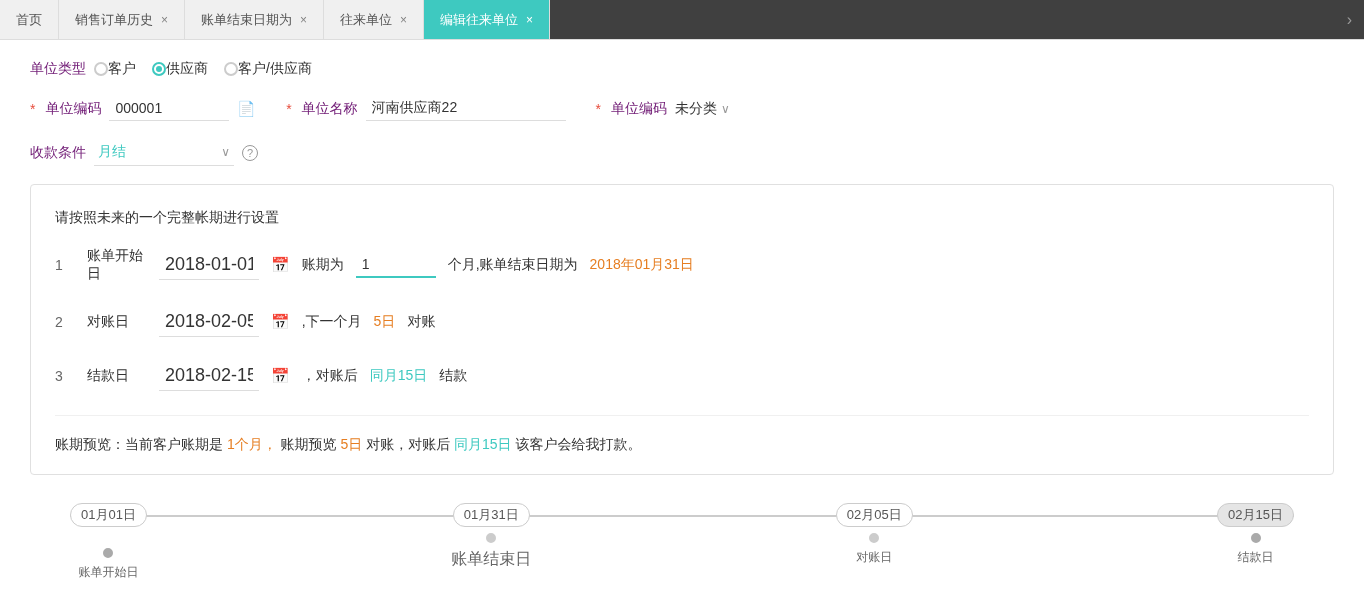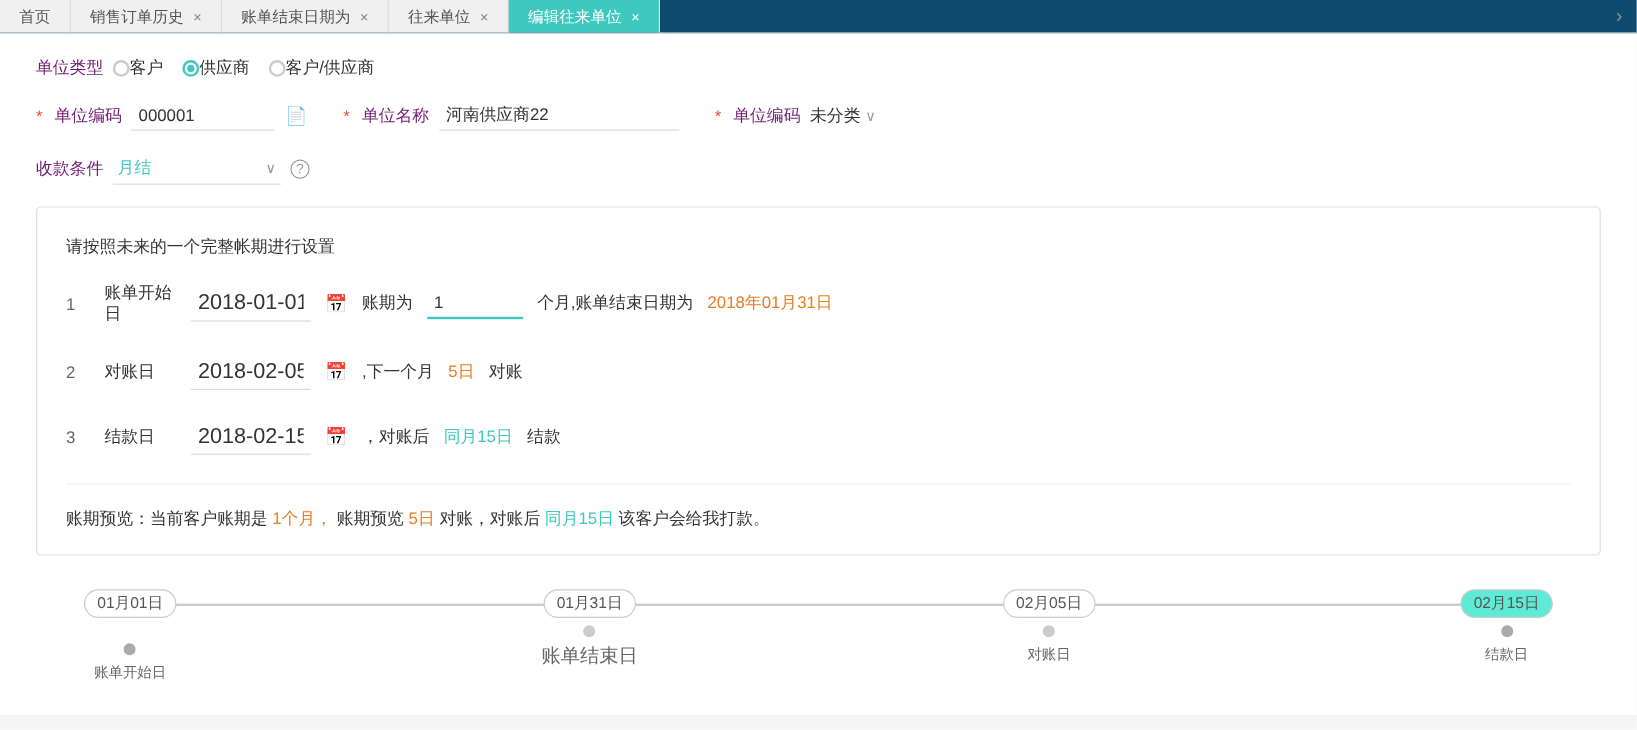--- a/index.html
+++ b/index.html
@@ -2,23 +2,23 @@
 <html><head>
   <meta charset="utf-8">
   <style>
     * { box-sizing: border-box; margin: 0; padding: 0; }
     body { font-family: 'Microsoft YaHei', 'PingFang SC', sans-serif; font-size: 14px; color: #333; background: #f5f5f5; }
 
     
     .tab-bar {
       display: flex;
       align-items: center;
-      background: #0c4a6e;
+      background: #404040;
       border-bottom: 1px solid #ddd;
-      height: 28px;
+      height: 40px;
       padding: 0;
     }
     .tab {
       display: flex;
       align-items: center;
       padding: 0 16px;
       height: 100%;
       font-size: 13px;
       color: #555;
       cursor: pointer;
@@ -424,21 +424,21 @@
       <div class="tl-point">
         <div style="position:relative; display:flex; flex-direction:column; align-items:center;">
           <div style="border:1px solid #ccc; border-radius:20px; padding:2px 10px; font-size:13px; color:#555; background:#fff; white-space:nowrap; margin-bottom:6px;">02月05日</div>
           <div class="tl-dot"></div>
           <div style="font-size:12px; color:#666; margin-top:6px;">对账日</div>
         </div>
       </div>
 
       <div class="tl-point">
         <div style="position:relative; display:flex; flex-direction:column; align-items:center;">
-          <div style="border:1px solid #ccc; border-radius:20px; padding:2px 10px; font-size:13px; color:#555; background:#5eead4; white-space:nowrap; margin-bottom:6px;">02月15日</div>
+          <div style="border:1px solid #ccc; border-radius:20px; padding:2px 10px; font-size:13px; color:#555; background:#e5e5e5; white-space:nowrap; margin-bottom:6px;">02月15日</div>
           <div class="tl-dot last"></div>
           <div style="font-size:12px; color:#666; margin-top:6px;">结款日</div>
         </div>
       </div>
     </div>
   </div>
 
 </div>
 
 </body></html>

